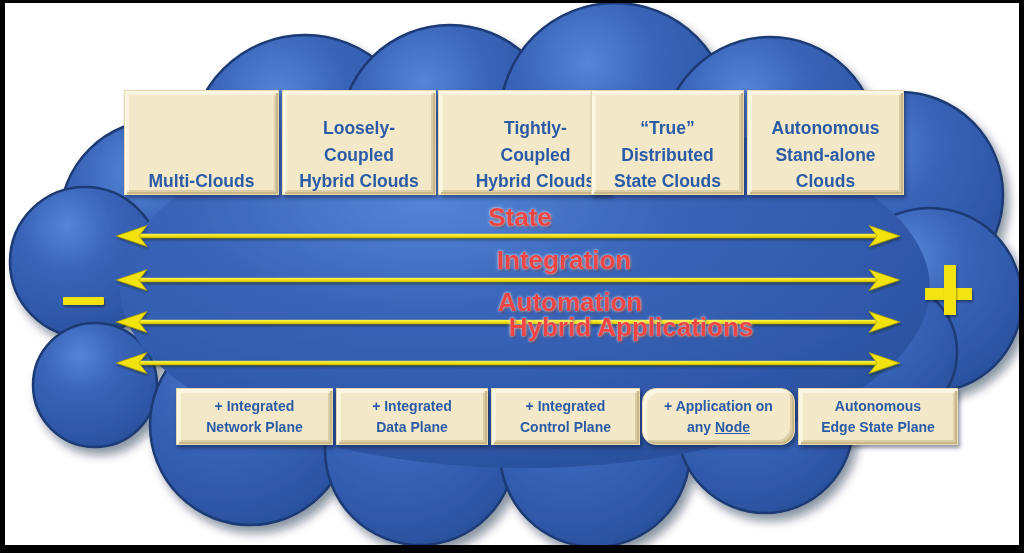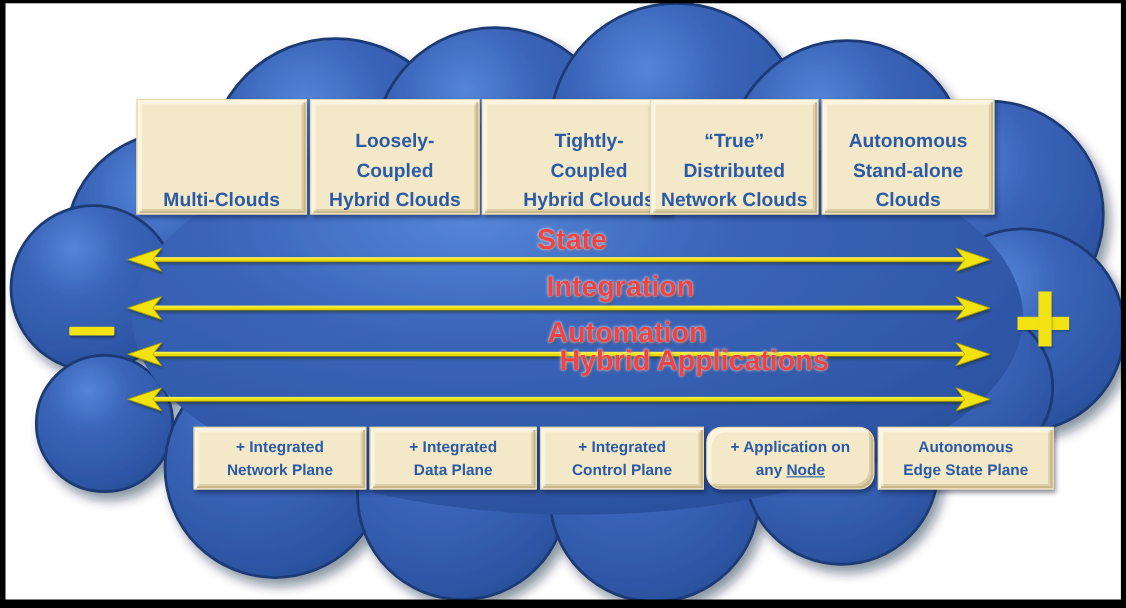--- a/index.html
+++ b/index.html
@@ -115,21 +115,21 @@
 Hybrid Clouds</span>
   </div>
   <div class="box top-row" style="left:438px;width:149px;padding-left:22px;">
     <span>Tightly-
 Coupled
 Hybrid Clouds</span>
   </div>
   <div class="box top-row" style="left:591px;width:151px;">
     <span>“True”
 Distributed
-Network Clouds</span>
+State Clouds</span>
   </div>
   <div class="box top-row" style="left:747px;width:155px;">
     <span>Autonomous
 Stand-alone
 Clouds</span>
   </div>
 
   <div class="axis-label" style="left:520px;top:202px;">State</div>
   <div class="axis-label" style="left:564px;top:245px;">Integration</div>
   <div class="axis-label" style="left:570px;top:287px;">Automation</div>

